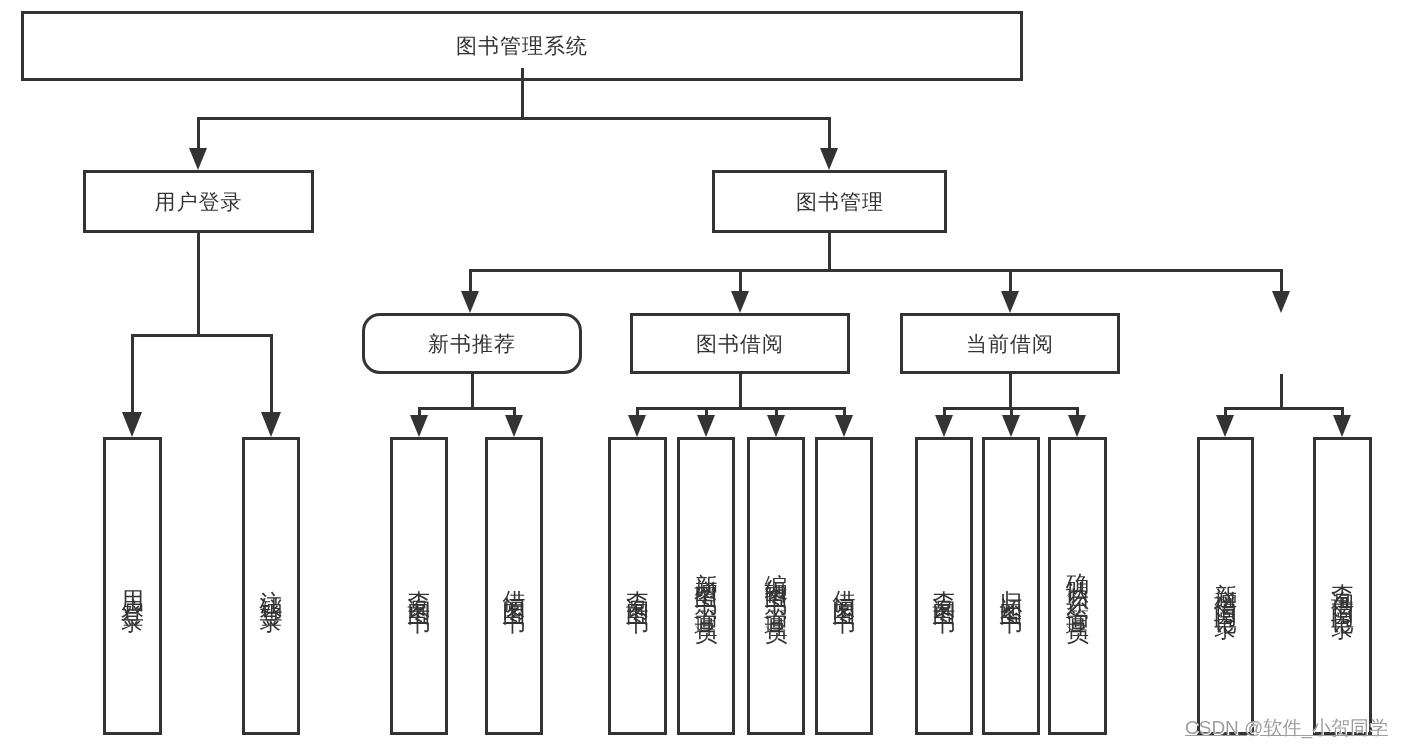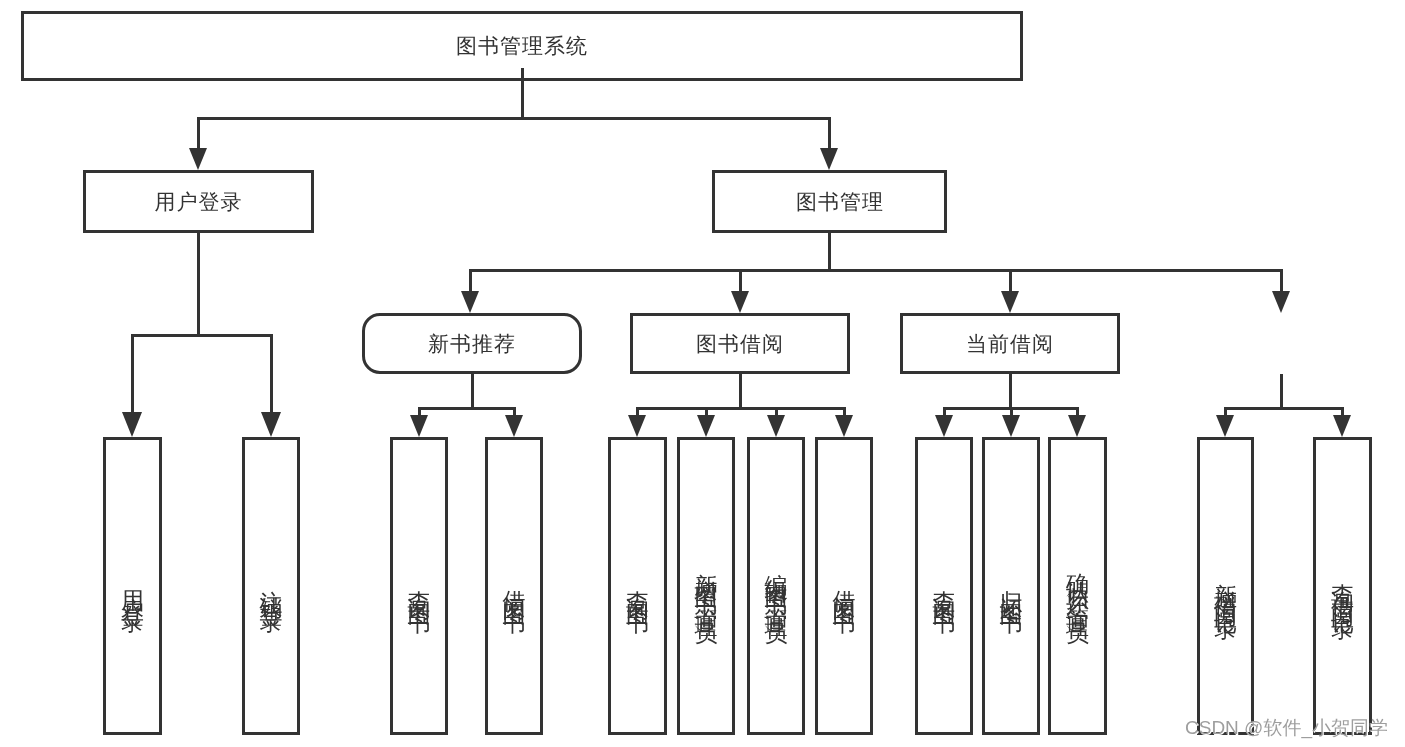--- a/index.html
+++ b/index.html
@@ -49,20 +49,21 @@
   }
 
   .watermark {
     position: absolute;
     left: 1185px; top: 715px;
     font-size: 19px;
     color: #9e9e9e;
     text-shadow: 1px 1px 0 #ffffff;
     z-index: 5;
     white-space: nowrap;
+    text-decoration: underline;
   }
 </style>
 </head>
 <body>
 
 <div class="canvas">
 
   <div class="box" style="left:21px; top:11px; width:1002px; height:70px;font-family:Liberation Serif, serif;">图书管理系统</div>
 
   <div class="vl" style="left:521px; top:68px; height:52px;"></div>

